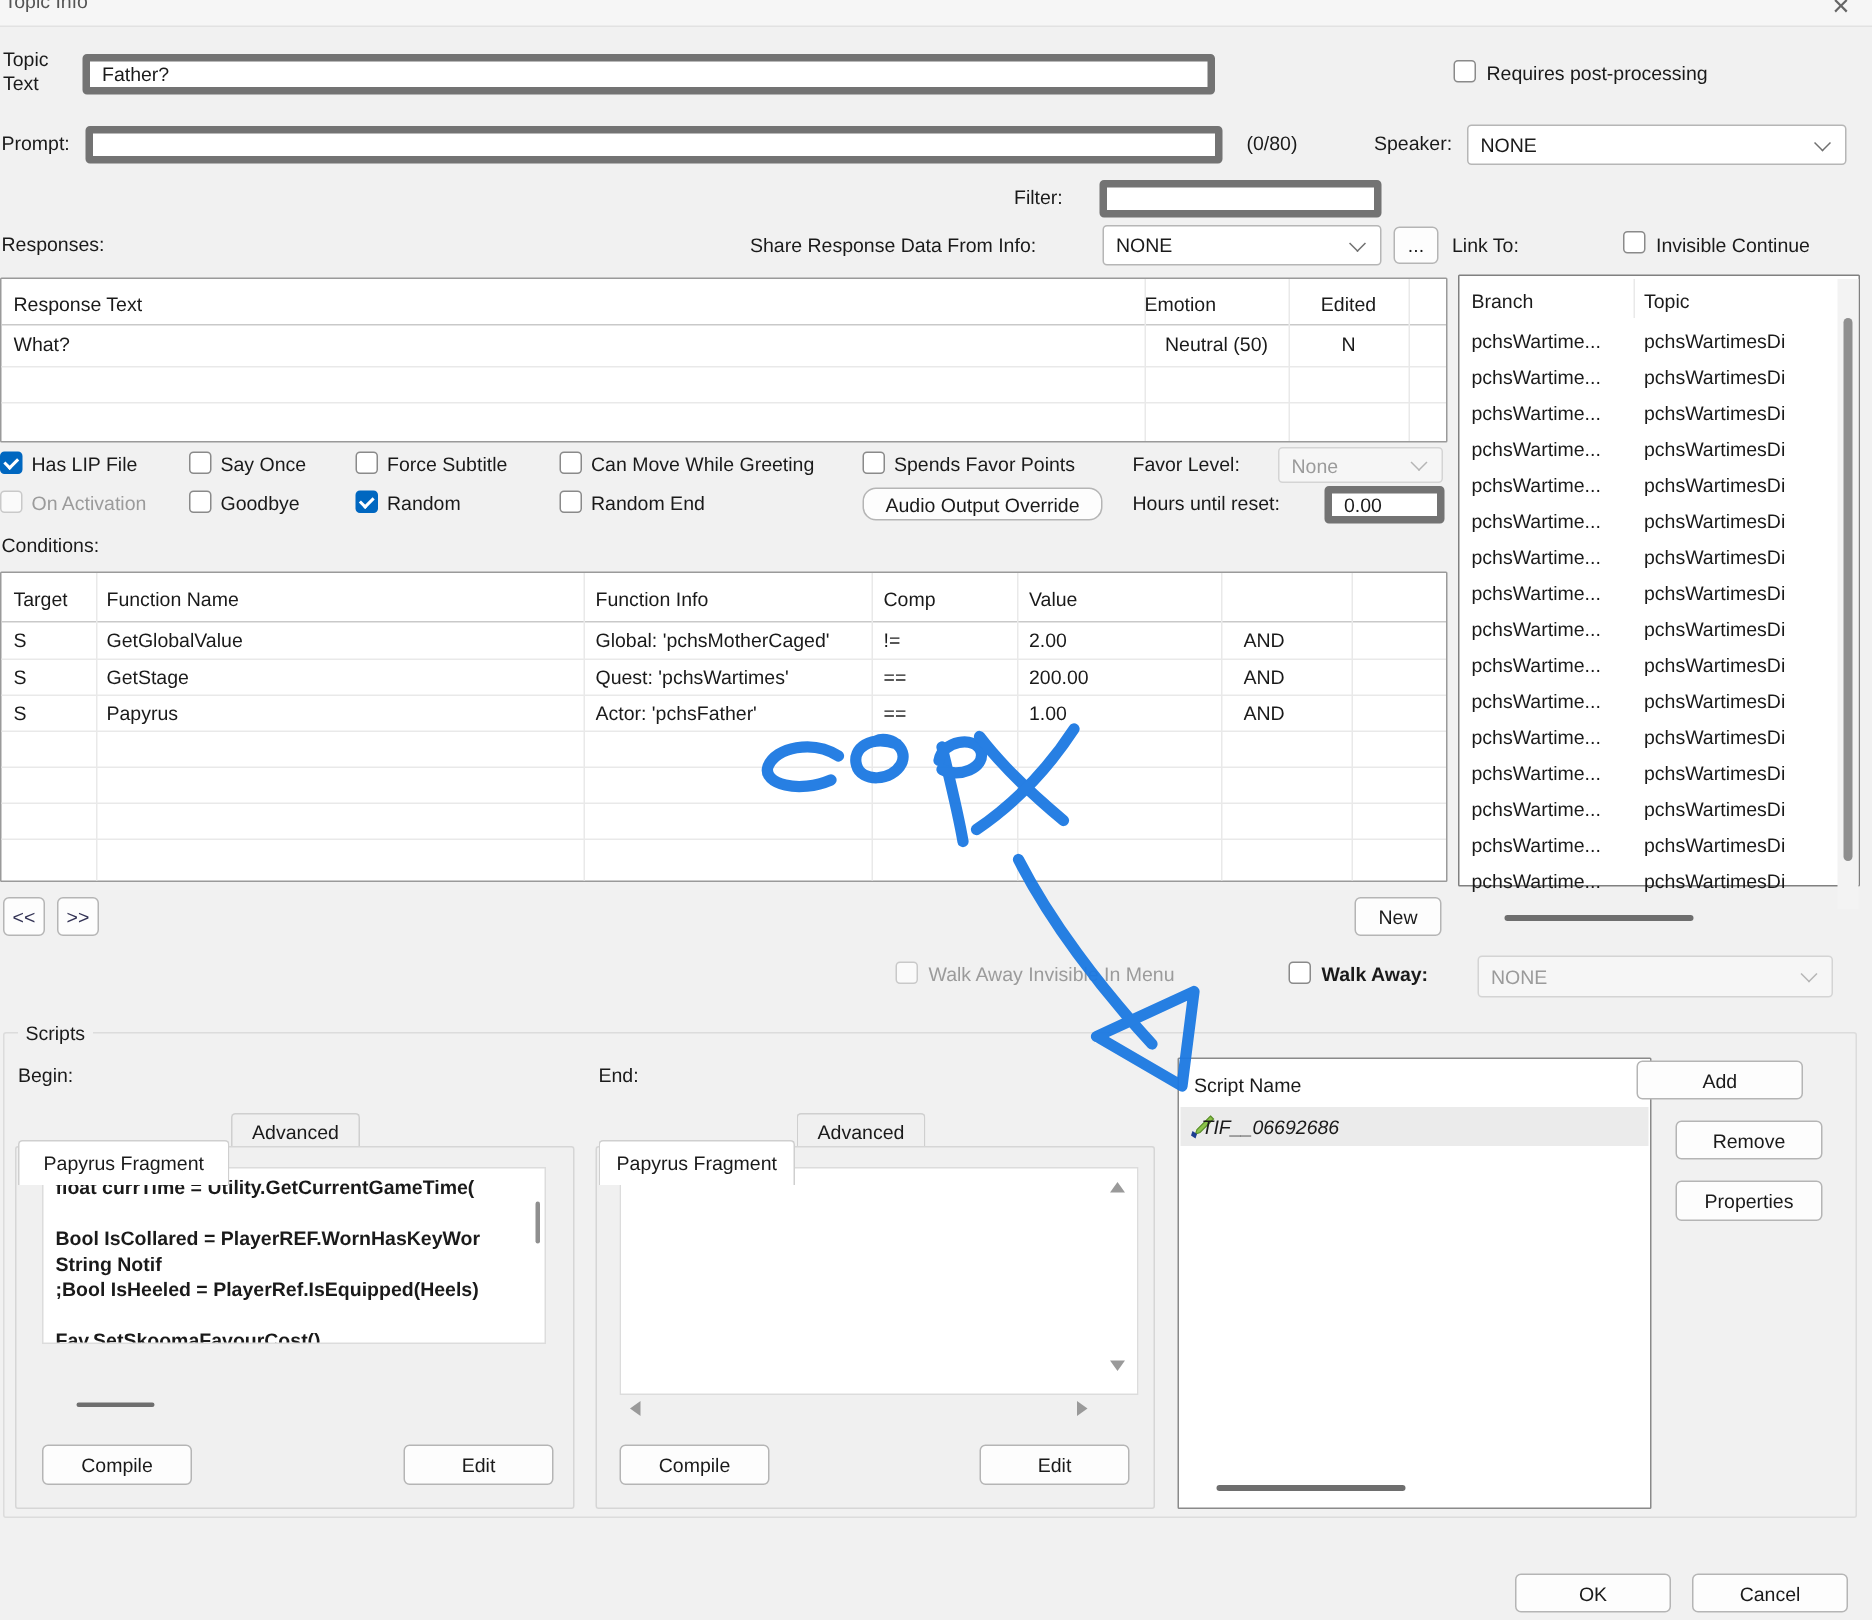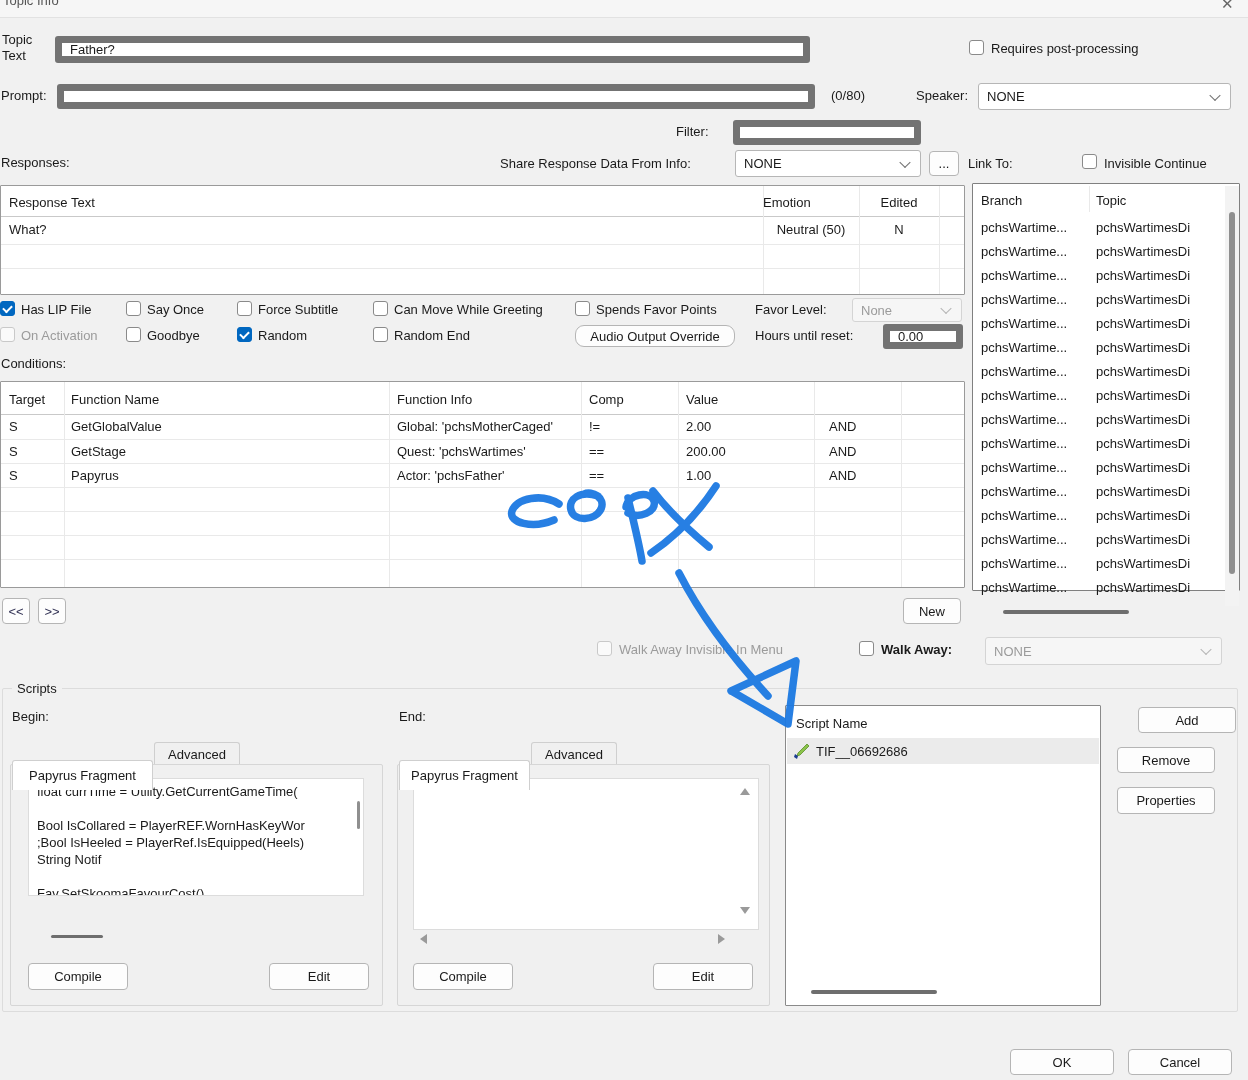--- a/index.html
+++ b/index.html
@@ -1,21 +1,21 @@
 <!DOCTYPE html>
 <html><head>
 <meta charset="utf-8">
 <style>
   html,body{margin:0;padding:0;}
   body{font-family:"Liberation Sans", sans-serif; font-size:13px; color:#1a1a1a;}
   #page{position:relative;width:1248px;height:1080px;background:#f1f1f1;overflow:hidden;}
   .abs{position:absolute;}
   .lbl{position:absolute;white-space:nowrap;}
   .lbl.gray{color:#9b9b9b;}
-  .inp{position:absolute;background:#fff;border:7px solid #737373;border-radius:3px;display:flex;align-items:center;padding:0 8px;white-space:nowrap;overflow:hidden;box-sizing:border-box;}
+  .inp{position:absolute;background:#fff;border:5px solid #737373;border-radius:3px;display:flex;align-items:center;padding:0 8px;white-space:nowrap;overflow:hidden;box-sizing:border-box;}
   .dd{position:absolute;background:#fff;border:1px solid #b6b6b6;border-radius:3px;display:flex;align-items:center;padding:0 26px 0 8px;white-space:nowrap;overflow:hidden;box-sizing:border-box;}
   .dd .chev{position:absolute;right:11px;top:50%;width:7px;height:7px;border-right:1.6px solid #707070;border-bottom:1.6px solid #707070;transform:translateY(-70%) rotate(45deg);}
   .dd.disabled{color:#9b9b9b;background:#f6f6f6;border-color:#d4d4d4;}
   .dd.disabled .chev{border-color:#b5b5b5;}
   .btn{position:absolute;background:#fdfdfd;border:1px solid #b5b5b5;border-radius:4px;display:flex;align-items:center;justify-content:center;box-sizing:border-box;cursor:default;}
   .cb{position:absolute;width:15px;height:15px;background:#fff;border:1px solid #8a8a8a;border-radius:3px;box-sizing:border-box;}
   .cb.checked{background:#0067c0;border-color:#0067c0;}
   .cb.checked::after{content:"";position:absolute;left:2px;top:3px;width:7px;height:4px;border-left:2px solid #fff;border-bottom:2px solid #fff;transform:rotate(-45deg);}
   .cb.disabled{border-color:#c9c9c9;background:#fafafa;}
   .white-box{position:absolute;background:#fff;border:1px solid #9a9a9a;border-radius:1px;box-sizing:border-box;}
@@ -269,26 +269,26 @@
 
   <div class="abs" style="left:2px;top:688px;width:1234px;height:322px;border:1px solid #dcdcdc;border-radius:2px;"></div>
   <span class="lbl" style="left:12px;top:681px;background:#f1f1f1;padding:0 5px;z-index:2;text-align:right;">Scripts</span>
 
   <span class="lbl" style="left:12px;top:709px;">Begin:</span>
   <span class="lbl" style="left:399px;top:709px;">End:</span>
 
   <div class="tab active" style="left:12px;top:736px;width:141px;height:30px;">Papyrus Fragment</div>
   <div class="tab inactive" style="left:154px;top:742px;width:86px;height:24px;">Advanced</div>
   <div class="panel" style="left:10px;top:764px;width:373px;height:242px;z-index:2;">
-    <div class="codebox" style="left:17px;top:13px;width:336px;height:118px;">
+    <div class="codebox" style="left:17px;top:13px;width:336px;height:118px;font-weight:bold;">
         <div class="code-line">float currTime = Utility.GetCurrentGameTime(</div>
         <div class="code-line">&nbsp;</div>
         <div class="code-line">Bool IsCollared = PlayerREF.WornHasKeyWor</div>
+        <div class="code-line">String Notif</div>
         <div class="code-line">;Bool IsHeeled = PlayerRef.IsEquipped(Heels)</div>
-        <div class="code-line">String Notif</div>
         <div class="code-line">&nbsp;</div>
         <div class="code-line">Fav.SetSkoomaFavourCost()</div>
       </div>
     <div class="sb-thumb-v" style="left:346px;top:36px;width:3px;height:28px;"></div>
     <div class="sb-thumb-h" style="left:40px;top:170px;width:52px;height:3px;"></div>
     <div class="btn" style="left:17px;top:198px;width:100px;height:27px;">Compile</div>
     <div class="btn" style="left:258px;top:198px;width:100px;height:27px;">Edit</div>
   </div>
 
   <div class="tab active" style="left:399px;top:736px;width:131px;height:30px;">Papyrus Fragment</div>
@@ -303,26 +303,26 @@
     <div class="btn" style="left:255px;top:198px;width:100px;height:27px;">Edit</div>
   </div>
 
   <div class="white-box" style="left:785px;top:705px;width:316px;height:301px;border-color:#8a8a8a;z-index:2;">
     <span class="cell" style="left:10px;top:10px;">Script Name</span>
     <div class="abs" style="left:1px;top:32px;width:312px;height:26px;background:#ebebeb;">
       <svg width="18" height="18" viewBox="0 0 18 18" style="position:absolute;left:6px;top:4px;">
         <path d="M14 2 L16 4 L7 13 L4 14 L5 11 Z" fill="#8bc34a" stroke="#5a8f2a" stroke-width="0.8"></path>
         <path d="M2 12 l3 2 -1 3 -3 -2 z" fill="#1d3e91"></path>
       </svg>
-      <span class="cell" style="left:29px;top:6px;">TIF__06692686</span>
+      <span class="cell" style="left:14px;top:6px;font-style:italic;">TIF__06692686</span>
     </div>
     <div class="sb-thumb-h" style="left:25px;top:284px;width:126px;height:4px;"></div>
   </div>
 
-  <div class="btn" style="left:1091px;top:707px;width:98px;height:26px;z-index:2;margin-left:47px;">Add</div>
+  <div class="btn" style="left:1091px;top:707px;width:111px;height:26px;z-index:2;">Add</div>
   <div class="btn" style="left:1117px;top:747px;width:98px;height:26px;z-index:2;">Remove</div>
   <div class="btn" style="left:1117px;top:787px;width:98px;height:27px;z-index:2;">Properties</div>
 
   <div class="btn" style="left:1010px;top:1049px;width:104px;height:26px;">OK</div>
   <div class="btn" style="left:1128px;top:1049px;width:104px;height:26px;">Cancel</div>
 
   <svg class="overlay" width="1248" height="1080" viewBox="0 0 1248 1080">
     <g fill="none" stroke="#1c79e2" stroke-width="7.5" stroke-linecap="round" stroke-linejoin="round" opacity="0.95">
       <path d="M 559 504 C 542 493 517 498 512 511 C 508 523 533 529 554 520"></path>
       <path d="M 598 496 C 580 490 568 499 571 510 C 574 522 595 521 601 509 C 606 498 592 490 584 494"></path>

